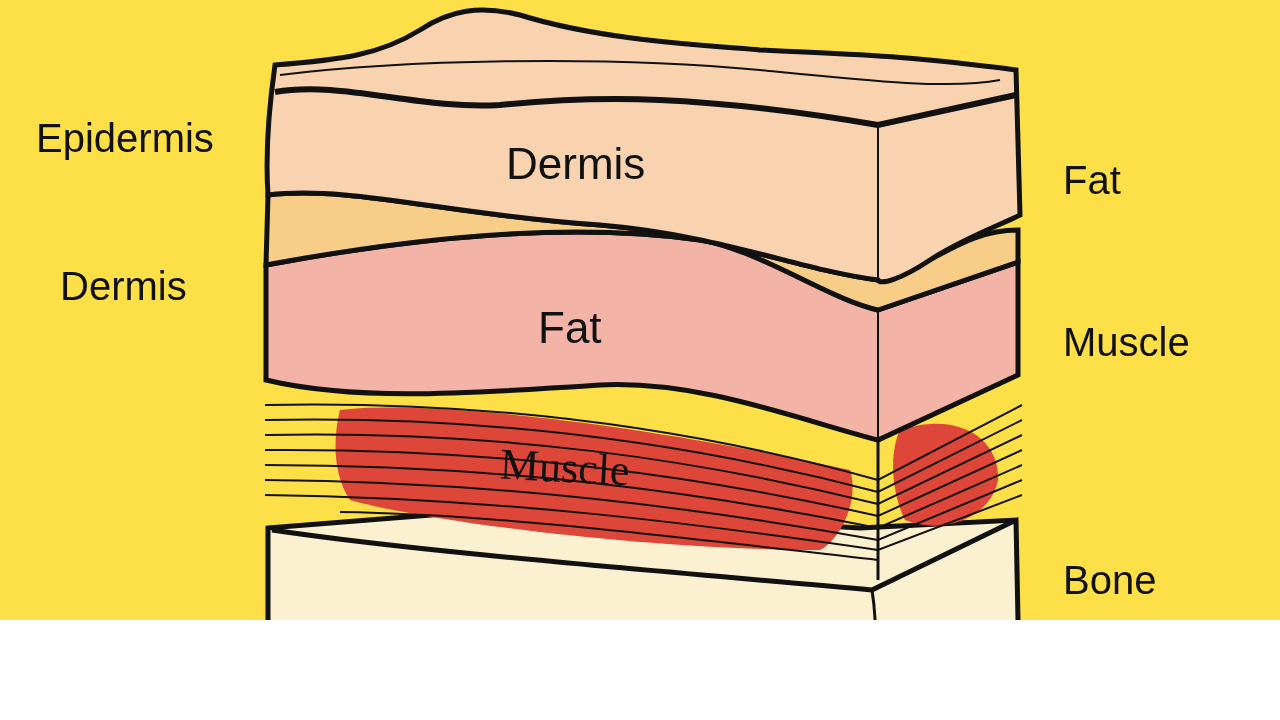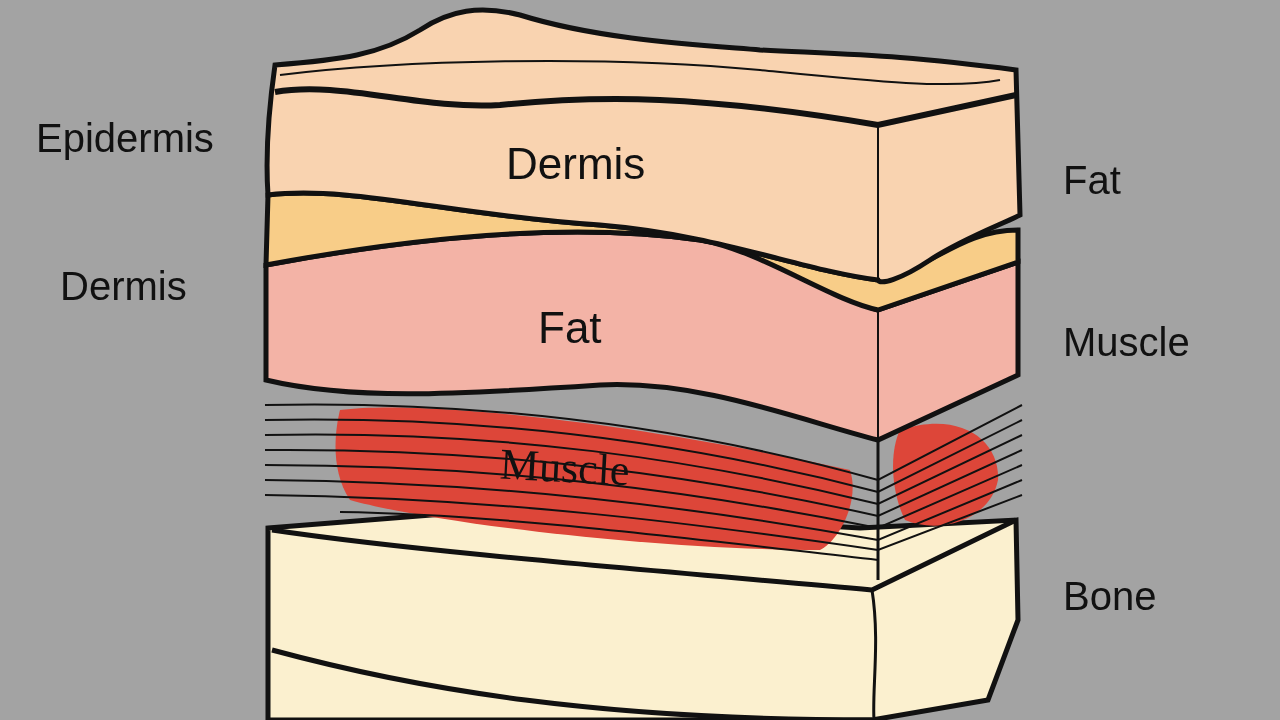--- a/index.html
+++ b/index.html
@@ -1,16 +1,16 @@
 <!DOCTYPE html>
 <html><head>
 <meta charset="utf-8">
 <style>
   html, body { margin:0; padding:0; background:#ffffff; }
-  .canvas { position:relative; width:1280px; height:720px; overflow:hidden; background:#a3a3a3; }
+  .canvas { position:relative; width:1280px; height:620px; overflow:hidden; background:#fde047; }
   svg.art { position:absolute; left:0; top:0; }
   .label { position:absolute; font-family:"Liberation Sans", sans-serif; color:#111; white-space:nowrap; line-height:1; }
   .side { font-size:40px; }
   .inner { font-size:44px; }
   .bone-inner { font-family:"DejaVu Sans", sans-serif; font-size:40px; letter-spacing:1px; }
 </style>
 </head>
 <body>
 
 <div class="canvas">
@@ -54,18 +54,18 @@
       <path d="M280,75 C400,60 600,55 760,70 C860,80 950,90 1000,80" fill="none" stroke="#111" stroke-width="2"></path>
       <path d="M878,125 L878,280" stroke="#111" stroke-width="2"></path>
     </g>
   </svg>
 
   <div class="label side" style="left:36px; top:118px;">Epidermis</div>
   <div class="label side" style="left:60px; top:266px;">Dermis</div>
 
   <div class="label side" style="left:1063px; top:160px;">Fat</div>
   <div class="label side" style="left:1063px; top:322px;">Muscle</div>
-  <div class="label side" style="left:1063px; top:576px;">Bone</div>
+  <div class="label side" style="left:1063px; top:560px;">Bone</div>
 
   <div class="label inner" style="left:506px; top:142px;">Dermis</div>
   <div class="label inner" style="left:538px; top:306px;">Fat</div>
   <div class="label inner" style="left:500px; top:446px; font-family:'Liberation Serif', serif; transform:rotate(3deg);">Muscle</div>
 </div>
 
 </body></html>

